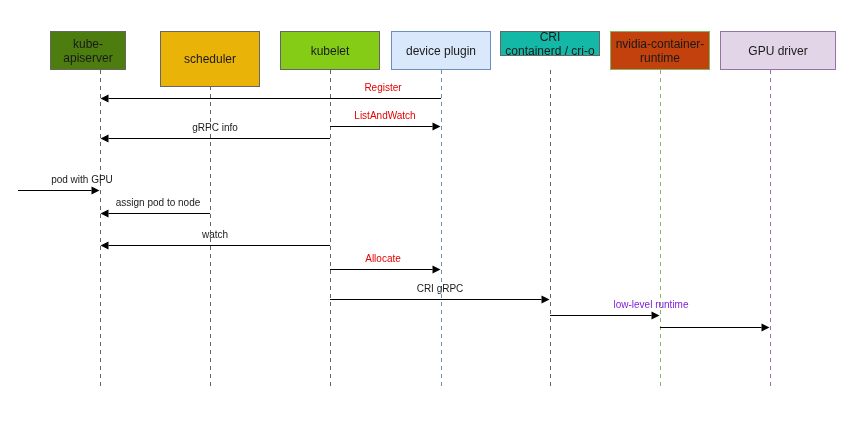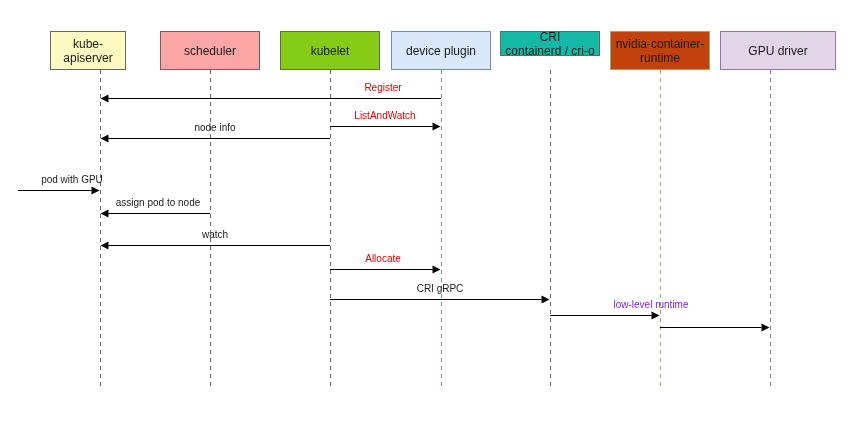--- a/index.html
+++ b/index.html
@@ -85,24 +85,24 @@
         <polygon points="440.5,269.5 432.5,265.5 432.5,273.5" fill="#000000"></polygon>
         <line x1="330" x2="541.5" y1="299.5" y2="299.5" stroke="#000000" stroke-width="1.2"></line>
         <polygon points="549.5,299.5 541.5,295.5 541.5,303.5" fill="#000000"></polygon>
         <line x1="550" x2="651.5" y1="315.5" y2="315.5" stroke="#000000" stroke-width="1.2"></line>
         <polygon points="659.5,315.5 651.5,311.5 651.5,319.5" fill="#000000"></polygon>
         <line x1="660" x2="761.5" y1="327.5" y2="327.5" stroke="#000000" stroke-width="1.2"></line>
         <polygon points="769.5,327.5 761.5,323.5 761.5,331.5" fill="#000000"></polygon>
       </g>
   </svg>
   <div id="actors-layer">
-      <div class="actor-box" style="left: 50px; top: 31px; width: 76px; height: 39px; background: #fef9c3; border-color: rgb(102, 102, 102);">
+      <div class="actor-box" style="left: 50px; top: 31px; width: 76px; height: 39px; background: #4d7c0f; border-color: rgb(102, 102, 102);">
         <span class="actor-label">kube-apiserver</span>
       </div>
-      <div class="actor-box" style="left: 160px; top: 31px; width: 100px; height: 39px; background: #fca5a5; border-color: rgb(102, 102, 102);">
+      <div class="actor-box" style="left: 160px; top: 31px; width: 100px; height: 56px; background: #eab308; border-color: rgb(102, 102, 102);">
         <span class="actor-label">scheduler</span>
       </div>
       <div class="actor-box" style="left: 280px; top: 31px; width: 100px; height: 39px; background: #84cc16; border-color: rgb(102, 102, 102);">
         <span class="actor-label">kubelet</span>
       </div>
       <div class="actor-box" style="left: 391px; top: 31px; width: 100px; height: 39px; background: rgb(218, 232, 252); border-color: rgb(108, 142, 191); justify-content: center;">
         <span class="actor-label">device plugin</span>
       </div>
       <div class="actor-box" style="left: 500px; top: 31px; width: 100px; height: 25px; background: #14b8a6; border-color: rgb(102, 102, 102);">
         <span class="actor-label">CRI
@@ -111,22 +111,22 @@
       <div class="actor-box" style="left: 610px; top: 31px; width: 100px; height: 39px; background: #c2410c; border-color: rgb(130, 179, 102);">
         <span class="actor-label">nvidia-container-
 runtime</span>
       </div>
       <div class="actor-box" style="left: 720px; top: 31px; width: 116px; height: 39px; background: rgb(225, 213, 231); border-color: rgb(150, 115, 166);">
         <span class="actor-label">GPU driver</span>
       </div>
     </div>
   <div id="labels-layer">
       <div class="msg-label" style="left: 383px; top: 82px; color: rgb(230, 0, 0);">Register</div>
-      <div class="msg-label" style="left: 215px; top: 122px; color: rgb(26, 26, 26);">node info</div>
+      <div class="msg-label" style="left: 215px; top: 122px; color: rgb(26, 26, 26);">gRPC info</div>
       <div class="msg-label" style="left: 385px; top: 110px; color: rgb(230, 0, 0);">ListAndWatch</div>
-      <div class="msg-label" style="left: 54px; top: 174px; color: rgb(26, 26, 26); padding-left: 36px;">pod with GPU</div>
+      <div class="msg-label" style="left: 64px; top: 174px; color: rgb(26, 26, 26); padding-left: 36px;">pod with GPU</div>
       <div class="msg-label" style="left: 158px; top: 197px; color: rgb(26, 26, 26);">assign pod to node</div>
       <div class="msg-label" style="left: 215px; top: 229px; color: rgb(26, 26, 26);">watch</div>
       <div class="msg-label" style="left: 383px; top: 253px; color: rgb(230, 0, 0);">Allocate</div>
       <div class="msg-label" style="left: 440px; top: 283px; color: rgb(26, 26, 26);">CRI gRPC</div>
       <div class="msg-label" style="left: 607px; top: 299px; color: rgb(127, 34, 217); margin-left: 44px;">low-level runtime</div>
     </div>
 </div>
 
 </body></html>

